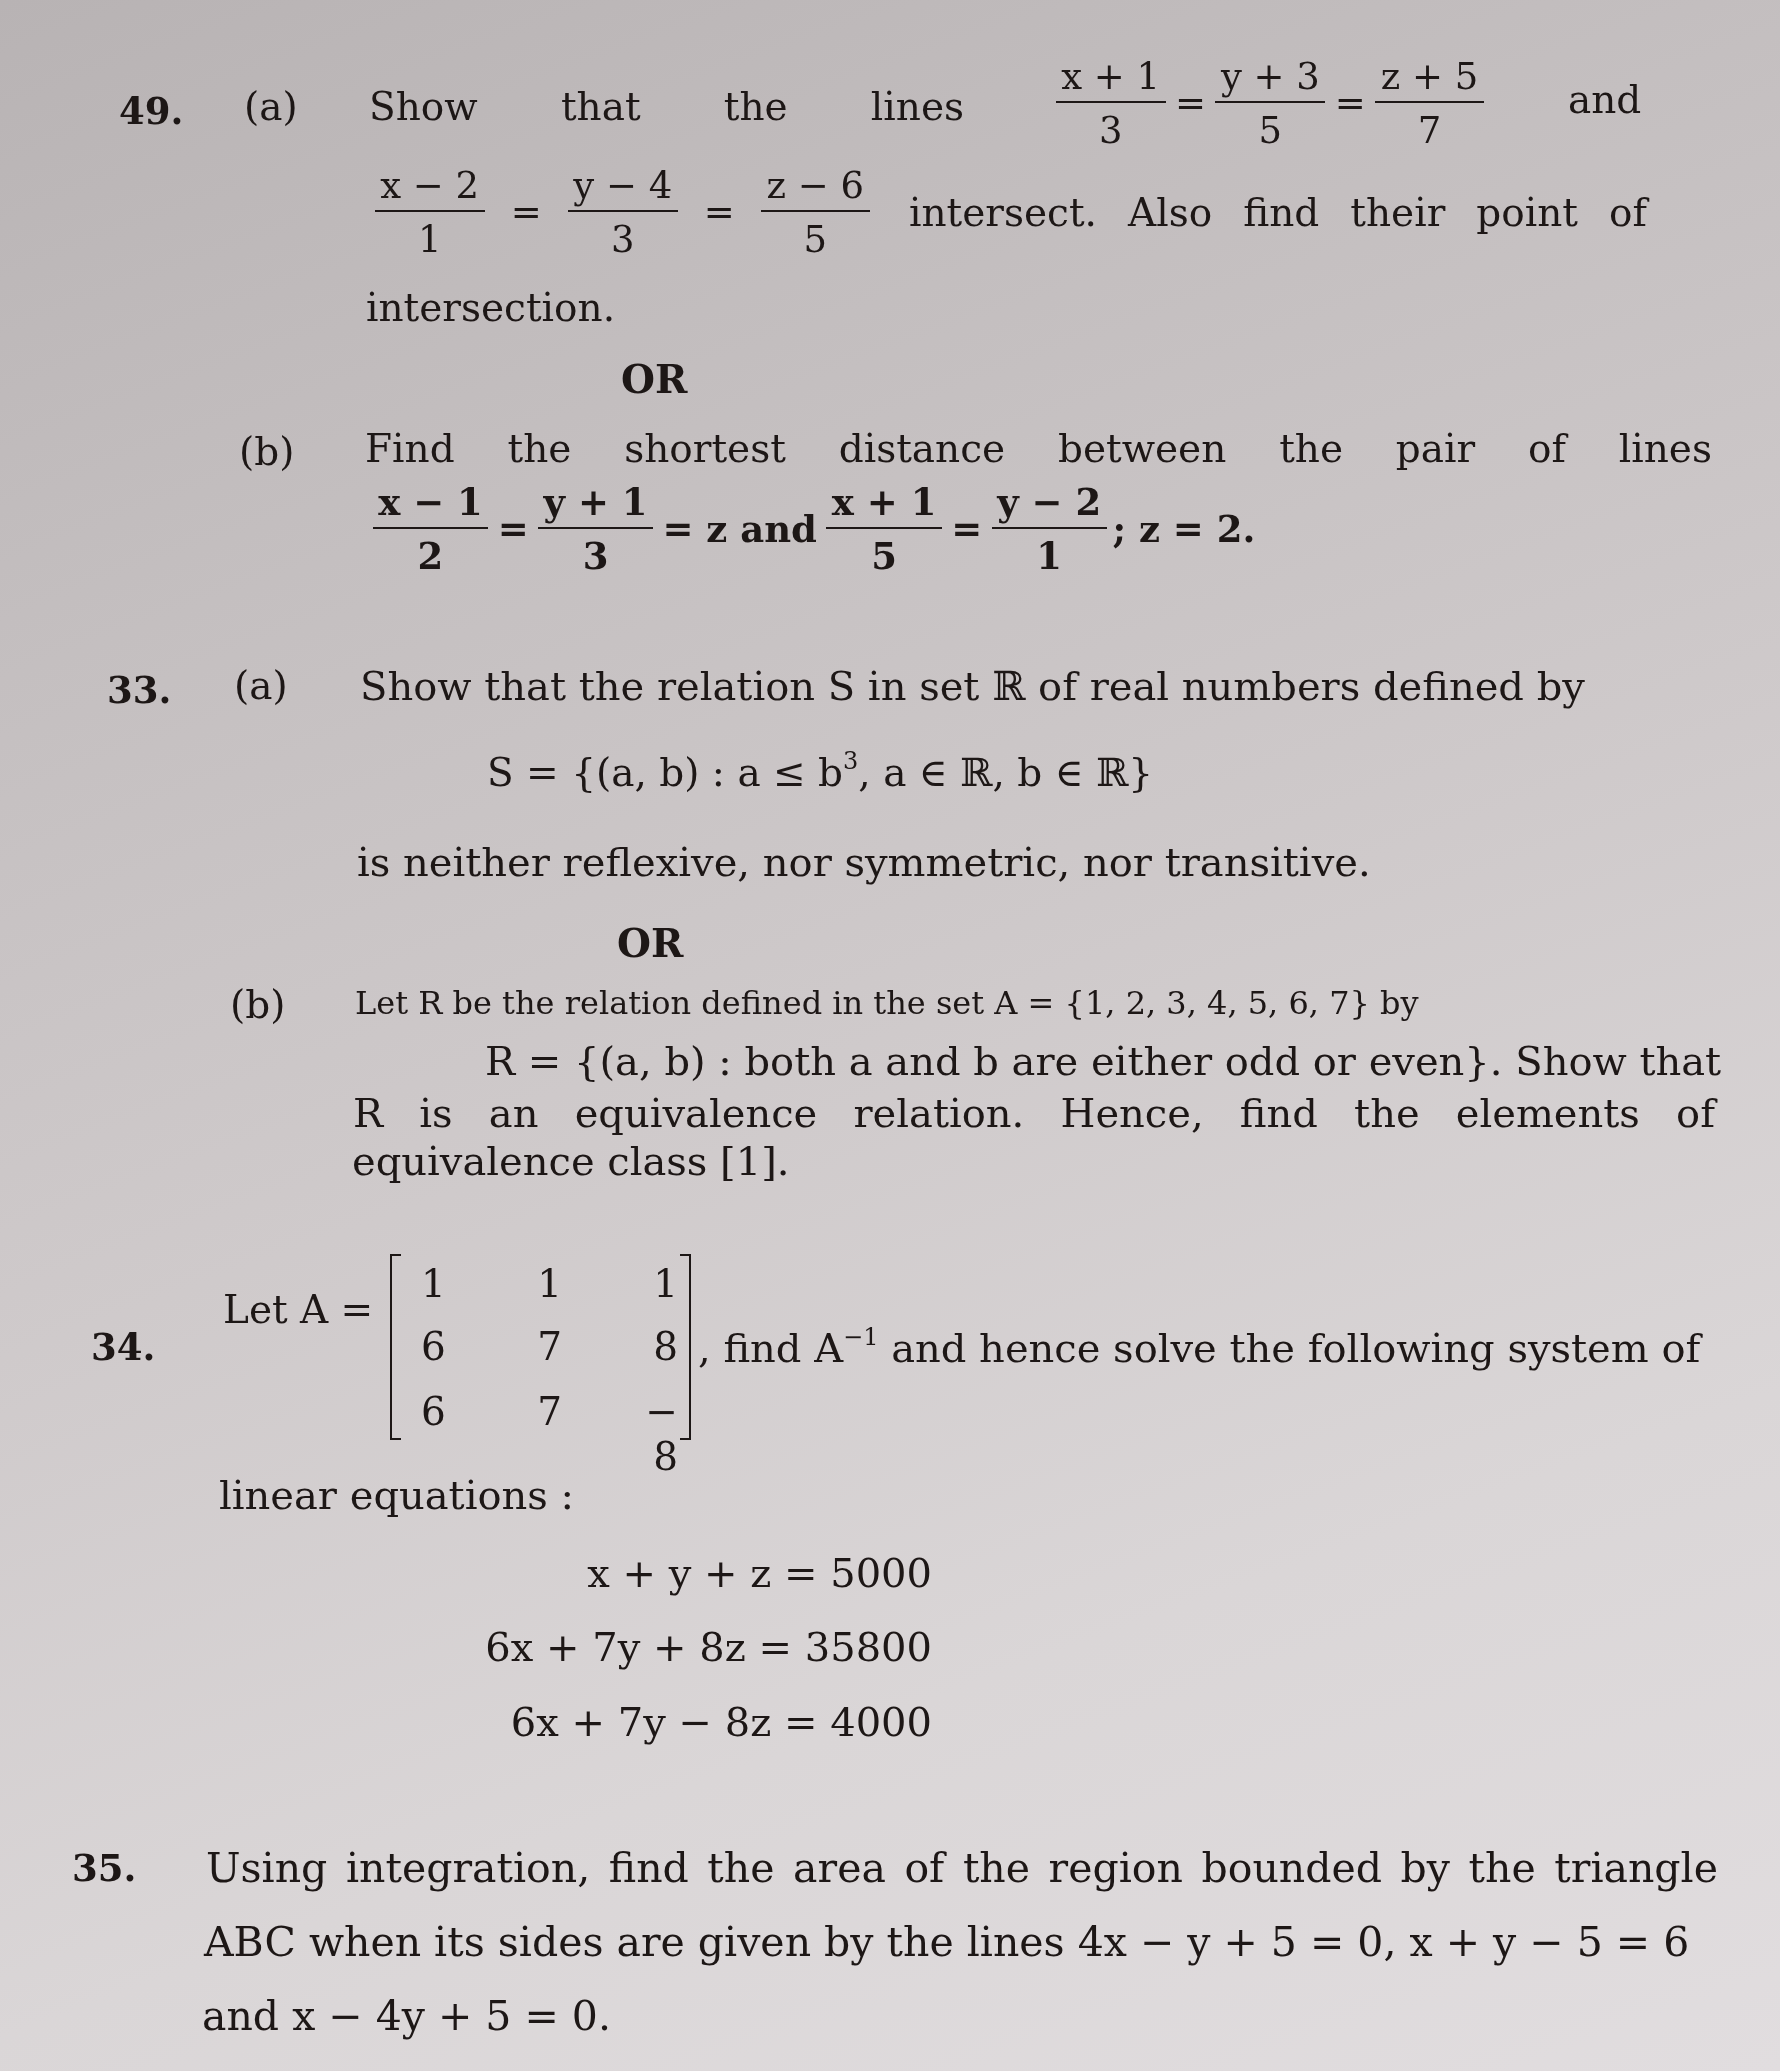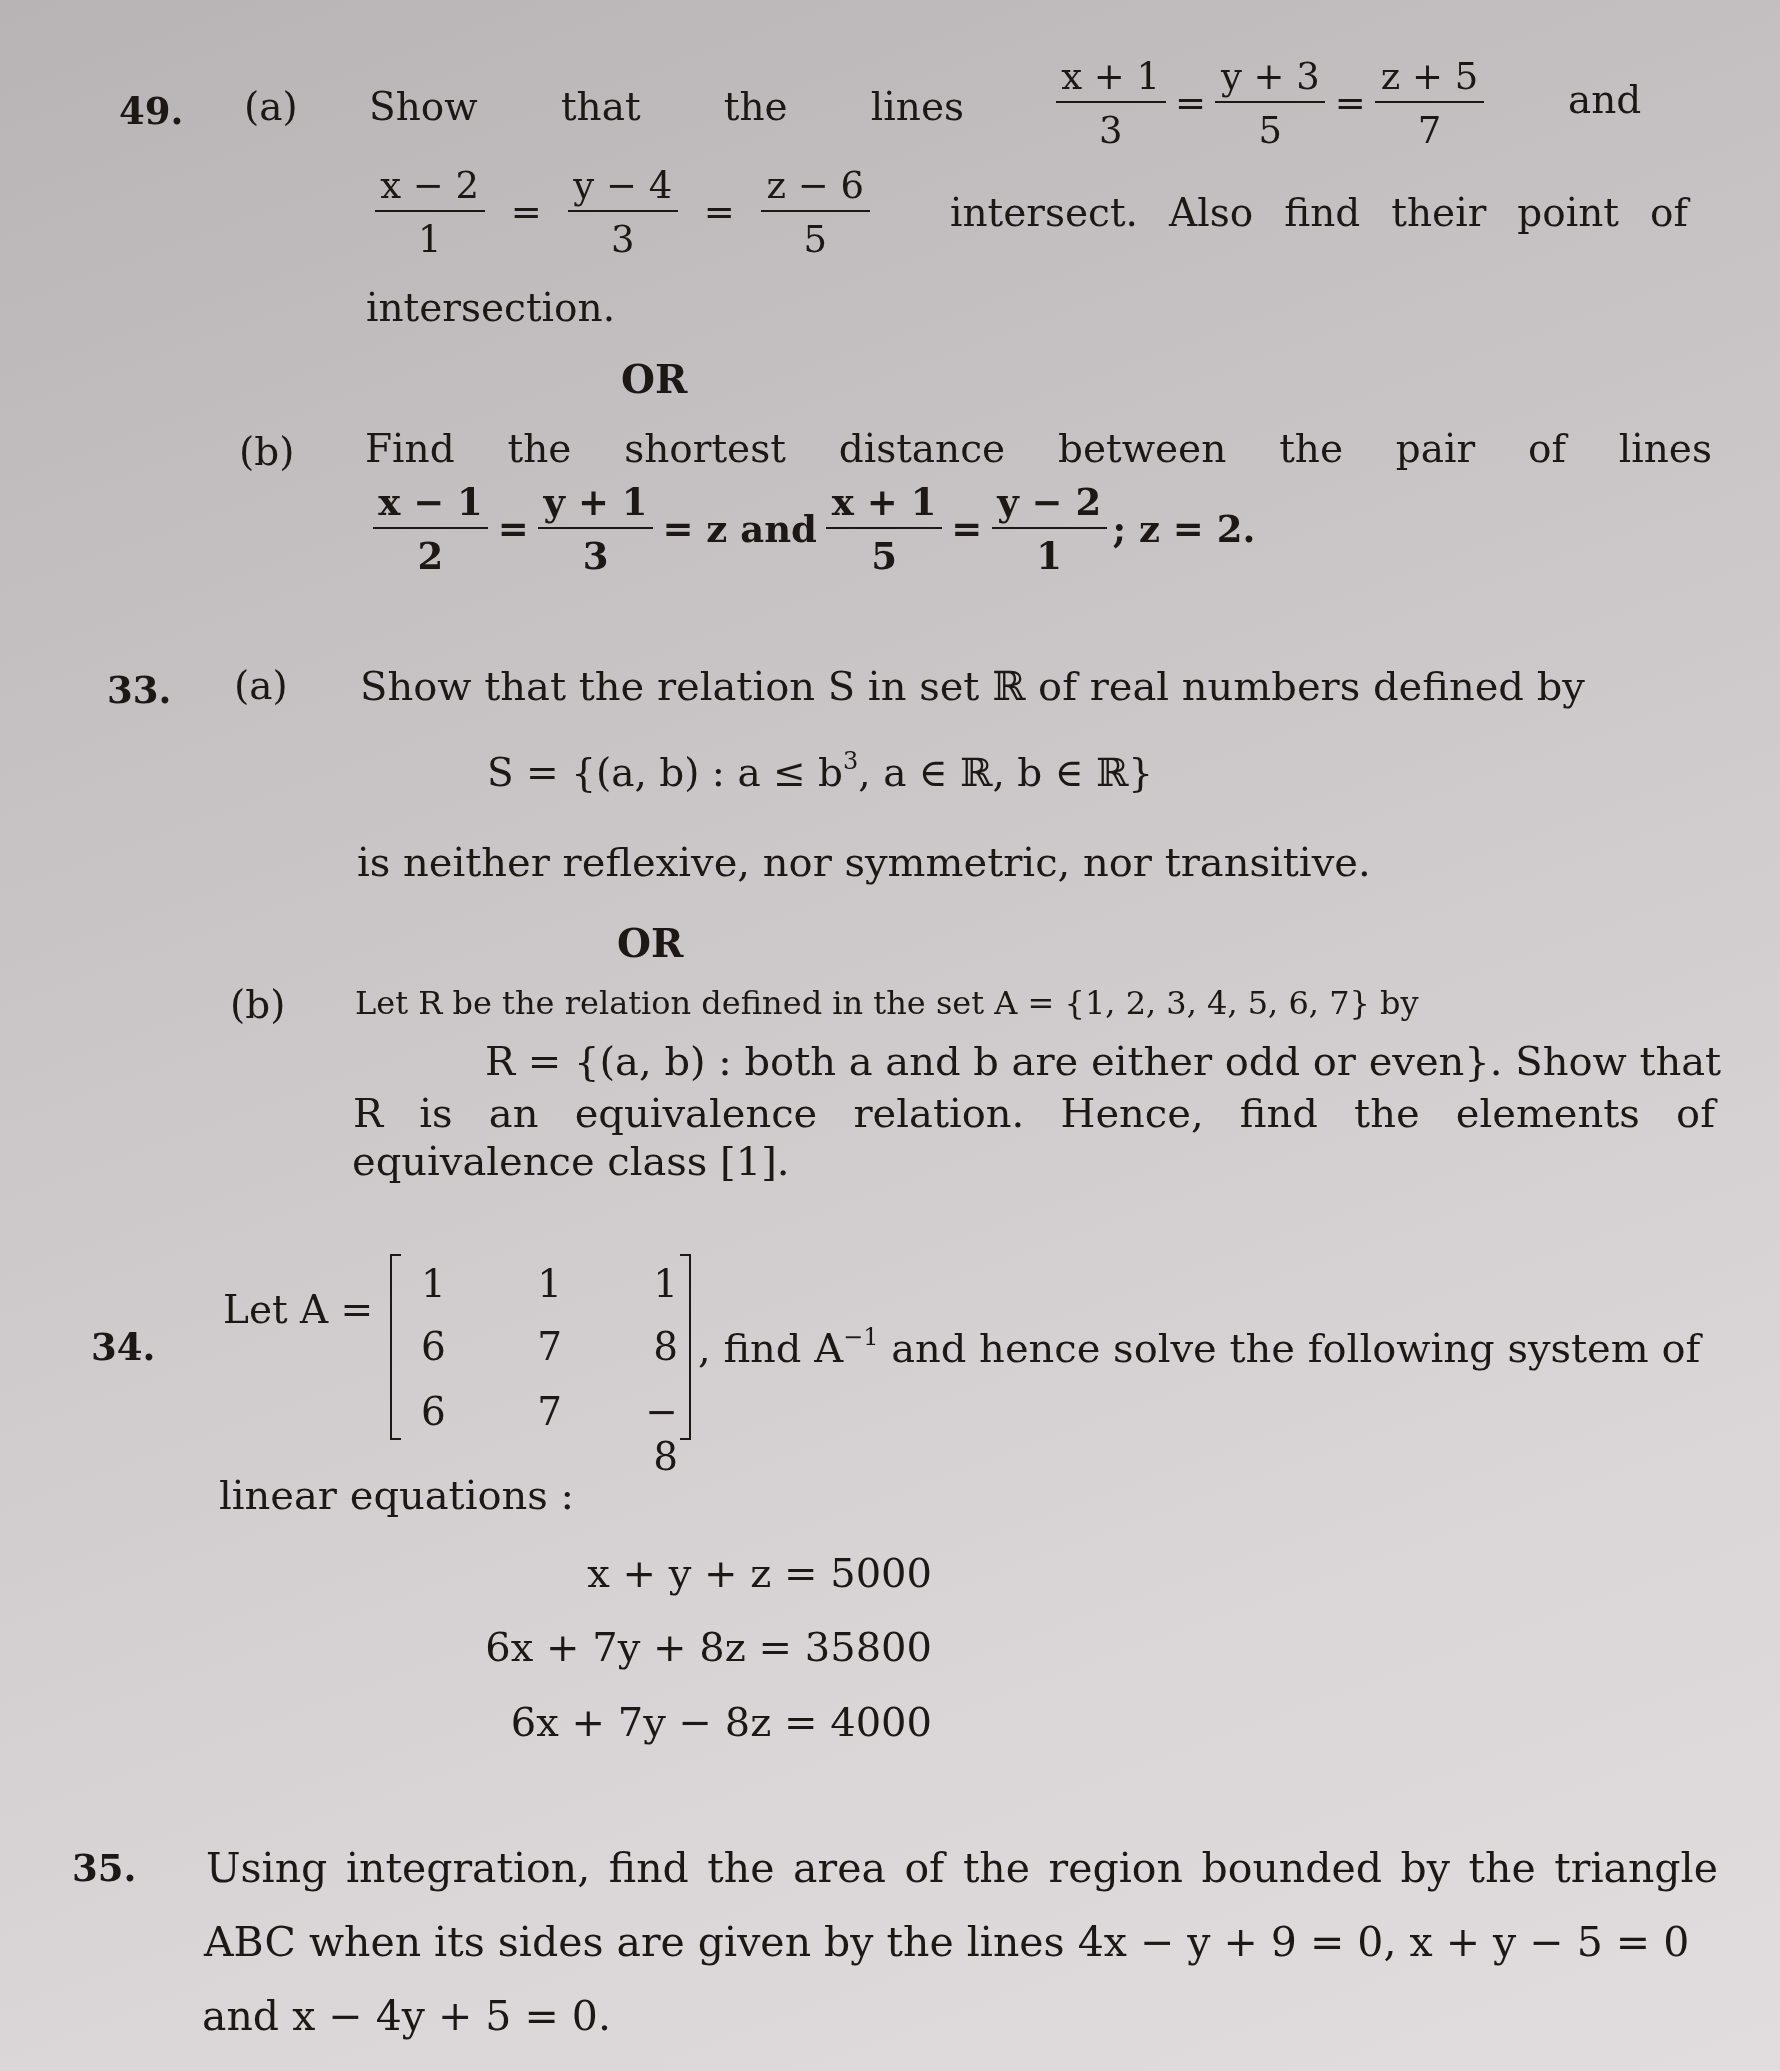--- a/index.html
+++ b/index.html
@@ -57,21 +57,21 @@
       <span class="num">x − 2</span>
       <span class="den">1</span>
     </span><span class="eq" style="margin:0 20.4px;">=</span><span class="frac">
       <span class="num">y − 4</span>
       <span class="den">3</span>
     </span><span class="eq" style="margin:0 20.4px;">=</span><span class="frac">
       <span class="num">z − 6</span>
       <span class="den">5</span>
     </span>
 </div>
-<div class="abs t justify" style="left:909px;top:193px;width:738px;margin-left:41px;">
+<div class="abs t justify" style="left:909px;top:193px;width:738px;">
   <span>intersect.</span>
   <span>Also</span>
   <span>find</span>
   <span>their</span>
   <span>point</span>
   <span>of</span>
 </div>
 <div class="abs t" style="left:366px;top:288px;">intersection.</div>
 
 <div class="abs or" style="left:621px;top:356px;">OR</div>
@@ -159,15 +159,15 @@
   <span>the</span>
   <span>area</span>
   <span>of</span>
   <span>the</span>
   <span>region</span>
   <span>bounded</span>
   <span>by</span>
   <span>the</span>
   <span>triangle</span>
 </div>
-<div class="abs t" style="left:204px;top:1922px;font-size:41px;">ABC when its sides are given by the lines  4x − y + 9 = 0,  x + y − 5 = 0</div>
+<div class="abs t" style="left:204px;top:1922px;font-size:41px;">ABC when its sides are given by the lines  4x − y + 5 = 0,  x + y − 5 = 6</div>
 <div class="abs t" style="left:202px;top:1996px;font-size:41px;">and  x − 4y + 5 = 0.</div>
 
 
 </body></html>

